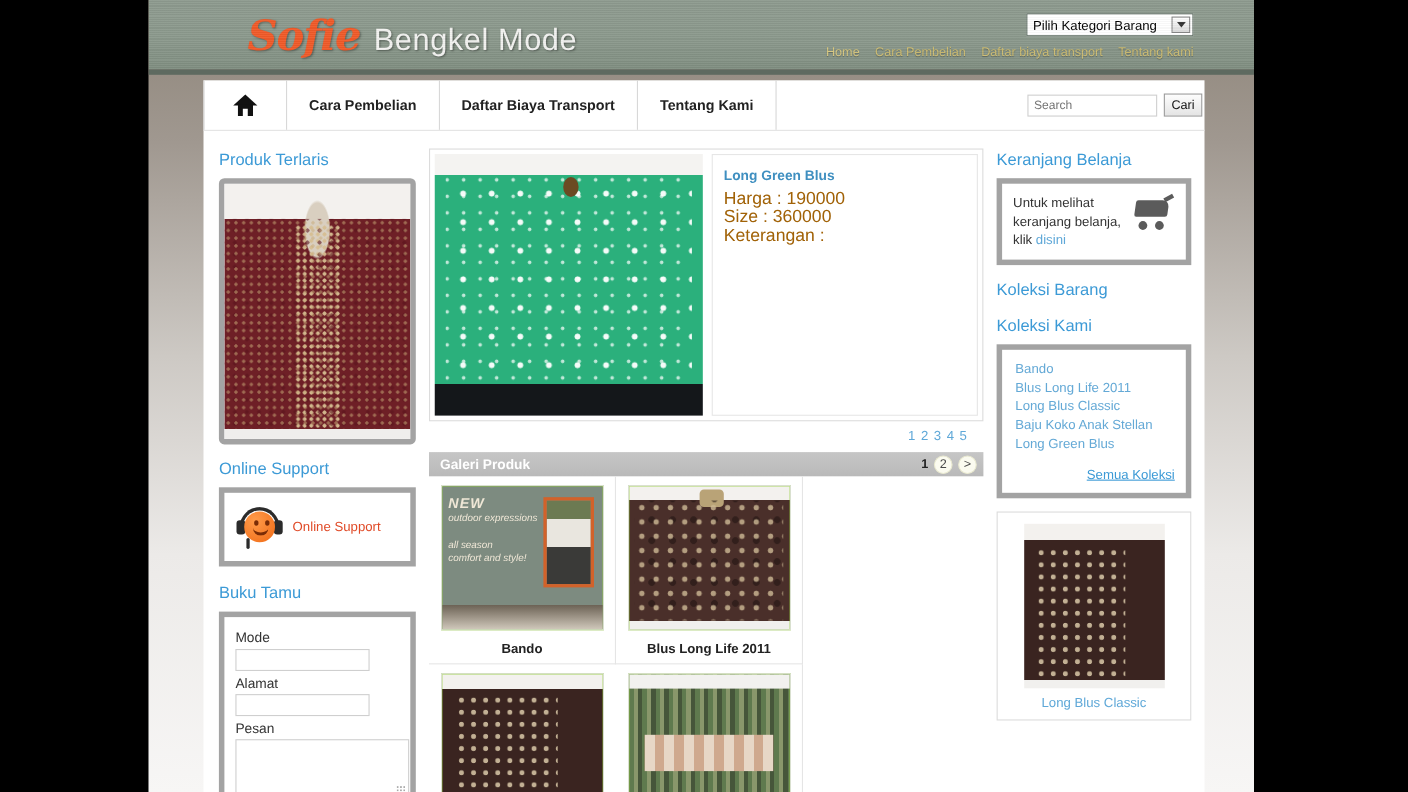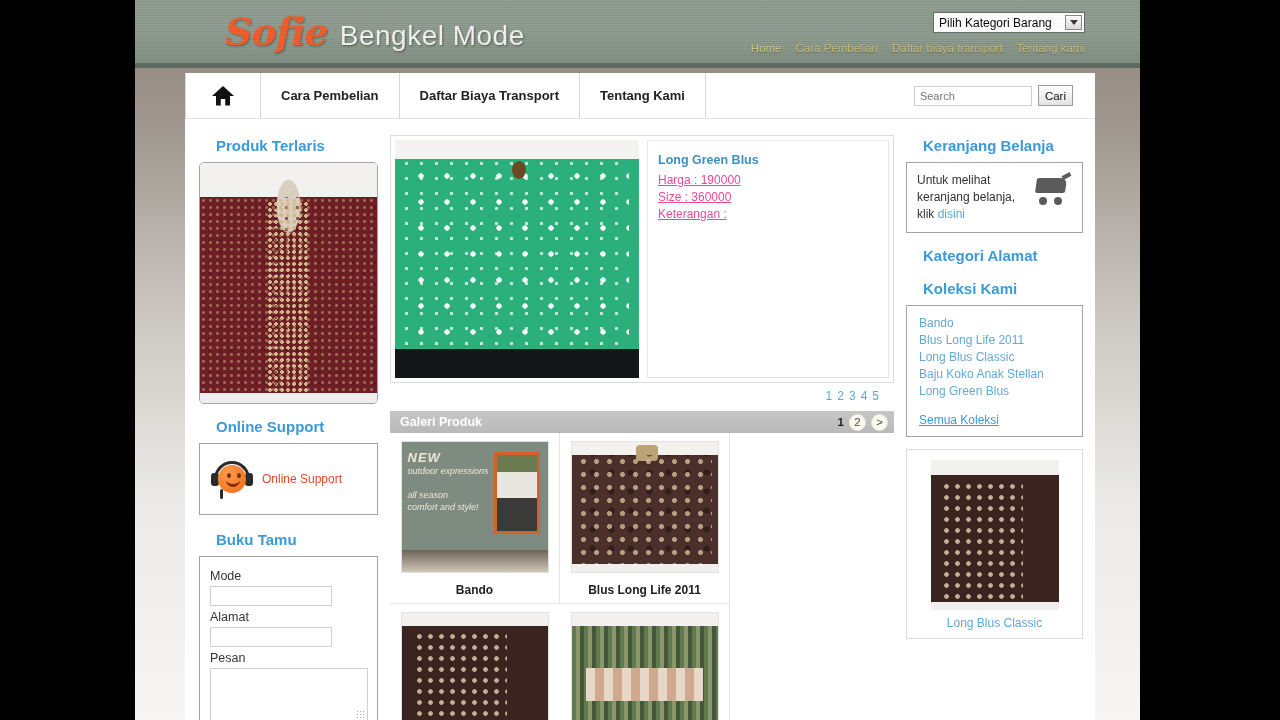--- a/index.html
+++ b/index.html
@@ -83,59 +83,59 @@
   .home-icon:before {
     content: ""; position: absolute; left: 0; top: 0;
     border-left: 11px solid transparent; border-right: 11px solid transparent;
     border-bottom: 10px solid #111;
   }
   .home-icon:after {
     content: ""; position: absolute; left: 4px; top: 9px; width: 14px; height: 11px;
     background: #111;
     clip-path: polygon(0 0,100% 0,100% 100%,66% 100%,66% 40%,34% 40%,34% 100%,0 100%);
   }
-  .search-wrap { display: flex; align-items: center; gap: 6px; padding-right: 22px; }
+  .search-wrap { display: flex; align-items: center; gap: 6px; padding-right: 2px; }
   .search-input {
     width: 118px; height: 20px; border: 1px solid #cfcfcf; background: #fff;
     font-size: 11px; color: #9a9a9a; padding: 0 5px; font-family: "Liberation Sans", sans-serif;
   }
   .cari-btn {
     height: 21px; padding: 0 6px; font-size: 11.5px;
     border: 1px solid #9b9b9b; background: linear-gradient(to bottom,#fdfdfd,#e4e4e4);
     color: #111; cursor: pointer; font-family: "Liberation Sans", sans-serif;
   }
 
   
   .body3 { display: flex; padding: 10px 0 0 0; }
   .col-left { width: 205px; padding: 6px 12px 0 14px; }
   .col-mid  { width: 510px; padding: 6px 6px 0 0; }
   .col-right{ width: 195px; padding: 6px 12px 0 6px; }
 
-  .blue-head { color: #3c9ad6; font-size: 15px; font-weight: bold; margin: 2px 0 8px 17px; }
-  .panel { border: 1px solid #a3a3a3; background: #fff; }
+  .blue-head { color: #3c9ad6; font-size: 15px; font-weight: normal; margin: 2px 0 8px 0; }
+  .panel { border: 5px solid #a3a3a3; background: #fff; }
   .panel.rounded { border-radius: 5px; }
 
   
   .best-box { height: 242px; display: flex; align-items: center; justify-content: center; overflow: hidden; }
   .support-box { height: 72px; display: flex; align-items: center; padding: 0 10px; gap: 8px; }
   .support-label { color: #e04a27; font-size: 12px; }
   .gt-field { border: 1px solid #cfcfcf; height: 20px; width: 122px; display: block; background: #fff; }
   .gt-label { font-size: 12.5px; color: #333; margin: 4px 0 3px 0; }
   .gt-box { padding: 8px 10px 12px 10px; }
   .gt-area { border: 1px solid #cfcfcf; height: 54px; width: 158px; background: #fff; position: relative; }
   .resize-grip { position: absolute; right: 2px; bottom: 2px; width: 9px; height: 9px;
     background-image: radial-gradient(#9a9a9a 1px, transparent 1px);
     background-size: 3px 3px; opacity: .85; }
 
   
   .feature { border: 1px solid #dcdcdc; display: flex; height: 248px; padding: 4px; }
   .feature-img { width: 244px; height: 238px; overflow: hidden; position: relative; }
   .feature-info { flex: 1; border: 1px solid #e6e6e6; margin-left: 8px; padding: 12px 10px; }
   .fi-title { color: #3f8fc0; font-size: 12.5px; font-weight: bold; margin-bottom: 5px; }
-  .fi-line { color: #ec4899; font-size: 12px; line-height: 17px; text-decoration: underline; }
+  .fi-line { color: #a16207; font-size: 16px; line-height: 17px; }
   .fi-desc { color: #7ab3d6; font-size: 12px; line-height: 17px; margin-top: 2px; }
   .feature-pager { text-align: right; padding: 6px 10px 0 0; font-size: 12px; color: #5fa8d8; letter-spacing: 5px; }
   .feature-pager span { cursor: pointer; }
 
   
   .gal-head {
     margin-top: 8px; height: 22px; background: linear-gradient(to bottom,#c6c6c6,#b9b9b9);
     display: flex; align-items: center; justify-content: space-between;
     padding: 0 6px 0 10px; color: #fff; font-size: 12.5px; font-weight: bold;
   }
@@ -158,21 +158,21 @@
   }
   .gal-cap { font-size: 12px; color: #222; font-weight: bold; margin-top: 10px; }
 
   
   .cart-box { padding: 9px 10px; display: flex; align-items: flex-start; gap: 4px; min-height: 56px; }
   .cart-text { font-size: 12px; color: #333; line-height: 17px; }
   .cat-box { padding: 7px 10px 10px 12px; }
   .cat-item { font-size: 12px; color: #222; line-height: 17px; letter-spacing: .2px; }
   .kol-box { padding: 9px 10px 8px 12px; }
   .kol-item { font-size: 12px; color: #64a9d6; line-height: 17px; cursor: pointer; }
-  .kol-all { margin-top: 10px; }
+  .kol-all { text-align: right; margin-top: 10px; }
   .kol-all span { font-size: 12px; color: #3c9ad6; text-decoration: underline; cursor: pointer; }
   .side-prod { margin-top: 12px; border: 1px solid #dcdcdc; padding: 10px 6px 8px 6px; text-align: center; }
   .side-prod-img { width: 128px; height: 150px; margin: 0 auto; overflow: hidden; position: relative; }
   .side-prod-cap { font-size: 12px; color: #5fa8d8; margin-top: 6px; }
   .shirt-maroon { background: radial-gradient(ellipse at 50% 18%, #d9cfc0 0 9%, transparent 10%),
       linear-gradient(to bottom, #f3f1ee 0 14%, #6e1f26 14% 96%, #efeeec 96%);
       position:absolute; inset:0; }
   .shirt-maroon:after{ content:""; position:absolute; left:0; right:0; top:14%; bottom:4%;
       background-image: radial-gradient(rgba(200,170,120,.55) 1.3px, transparent 1.6px),
                         radial-gradient(rgba(90,20,28,.6) 1.6px, transparent 2px);
@@ -389,21 +389,21 @@
               <span>Untuk melihat keranjang belanja, klik </span><span style="color:#5fa8d8;cursor:pointer;">disini</span>
             </span>
             <span class="cart-icon">
               <i class="basket"></i>
                 <i class="handle"></i>
                 <i class="w l"></i>
                 <i class="w r"></i>
             </span>
           </div>
 
-          <div class="blue-head" style="margin-top:14px;">Kategori Alamat</div>
+          <div class="blue-head" style="margin-top:14px;">Koleksi Barang</div>
 
           <div class="blue-head" style="margin-top:16px;">Koleksi Kami</div>
           <div class="panel kol-box">
             <div class="kol-item">Bando</div>
             <div class="kol-item">Blus Long Life 2011</div>
             <div class="kol-item">Long Blus Classic</div>
             <div class="kol-item">Baju Koko Anak Stellan</div>
             <div class="kol-item">Long Green Blus</div>
             <div class="kol-all">
               <span>Semua Koleksi</span>

